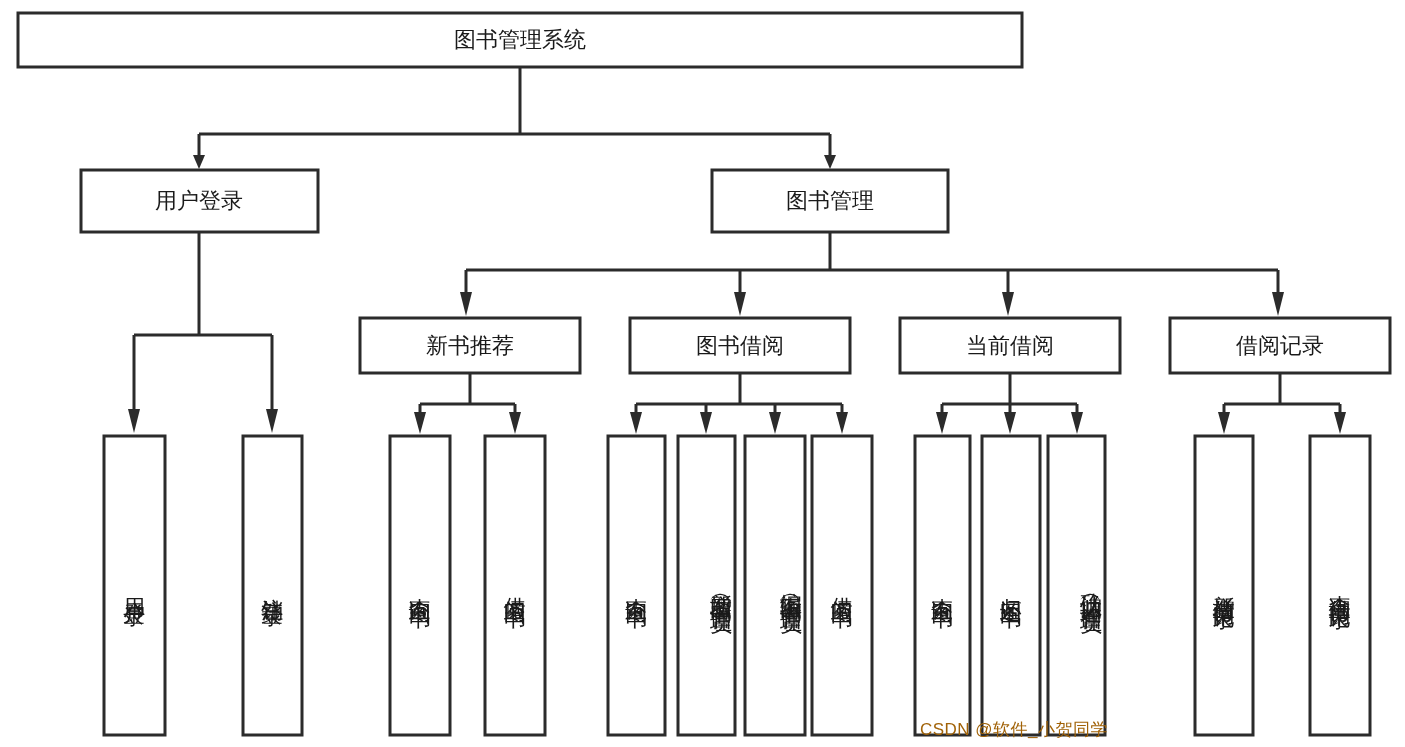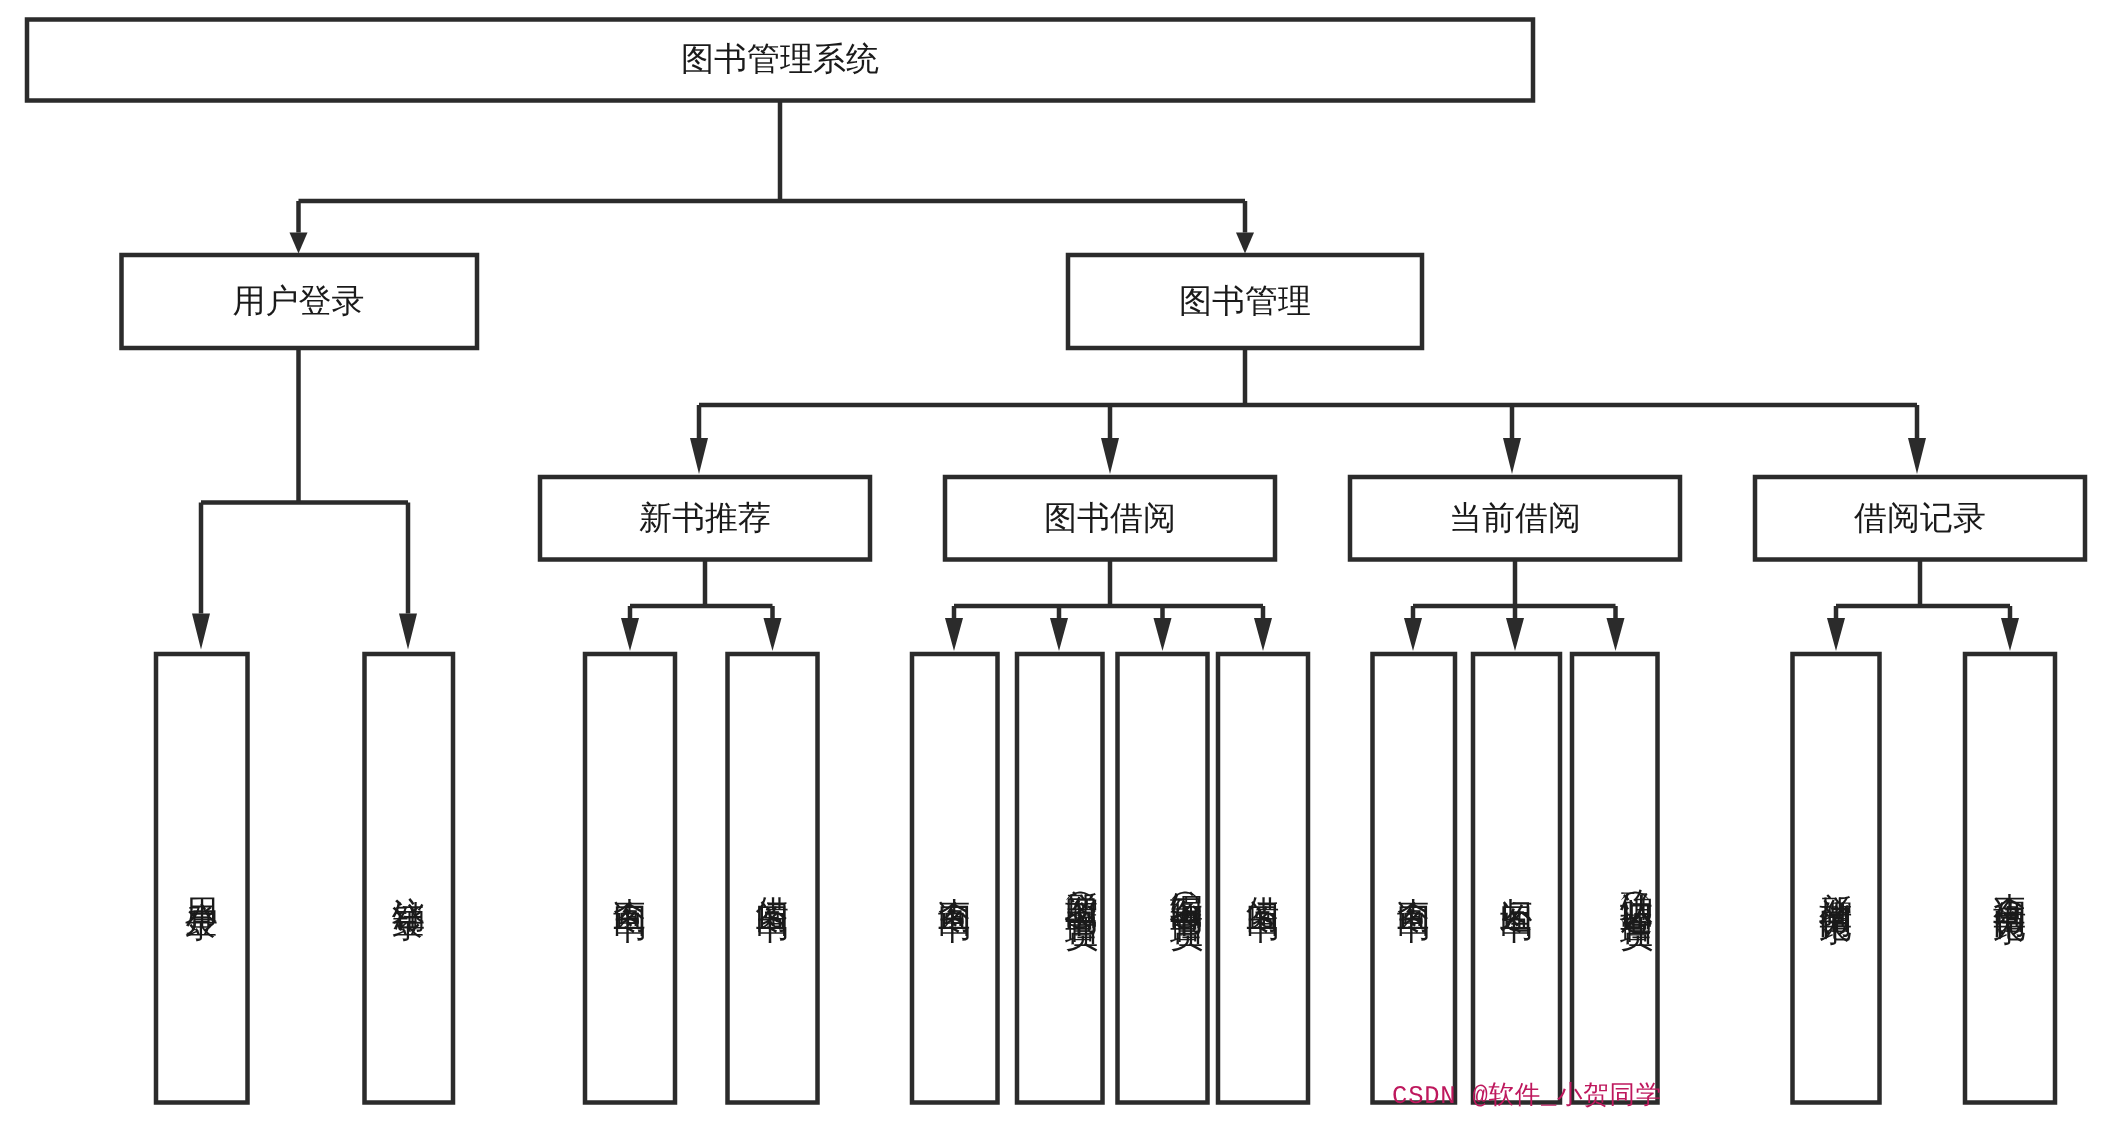--- a/index.html
+++ b/index.html
@@ -61,23 +61,23 @@
     display: flex;
     align-items: center;
     justify-content: center;
     white-space: nowrap;
     pointer-events: none;
   }
   .watermark {
     position: absolute;
     right: 8px;
     bottom: 6px;
-    font-family: Liberation Mono, monospace;
+    font-family: Liberation Sans, sans-serif;
     font-size: 17px;
-    color: #be185d;
+    color: #a16207;
     letter-spacing: 0.5px;
     white-space: nowrap;
   }
 </style>
 </head>
 <body>
 
 <div id="diagram-root">
 
   <svg id="flow" viewBox="0 0 1405 747" xmlns="http://www.w3.org/2000/svg">

